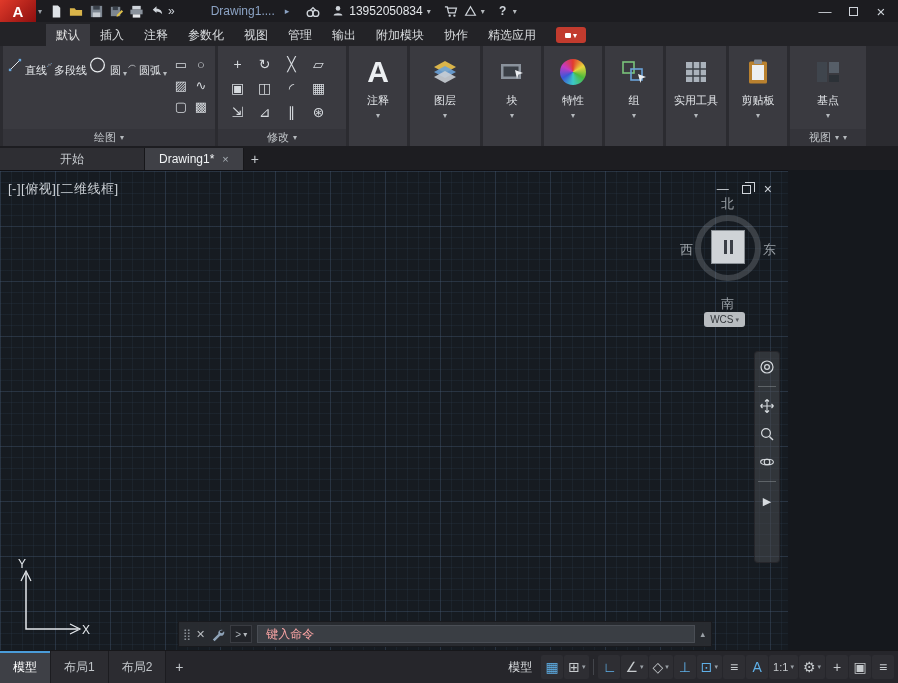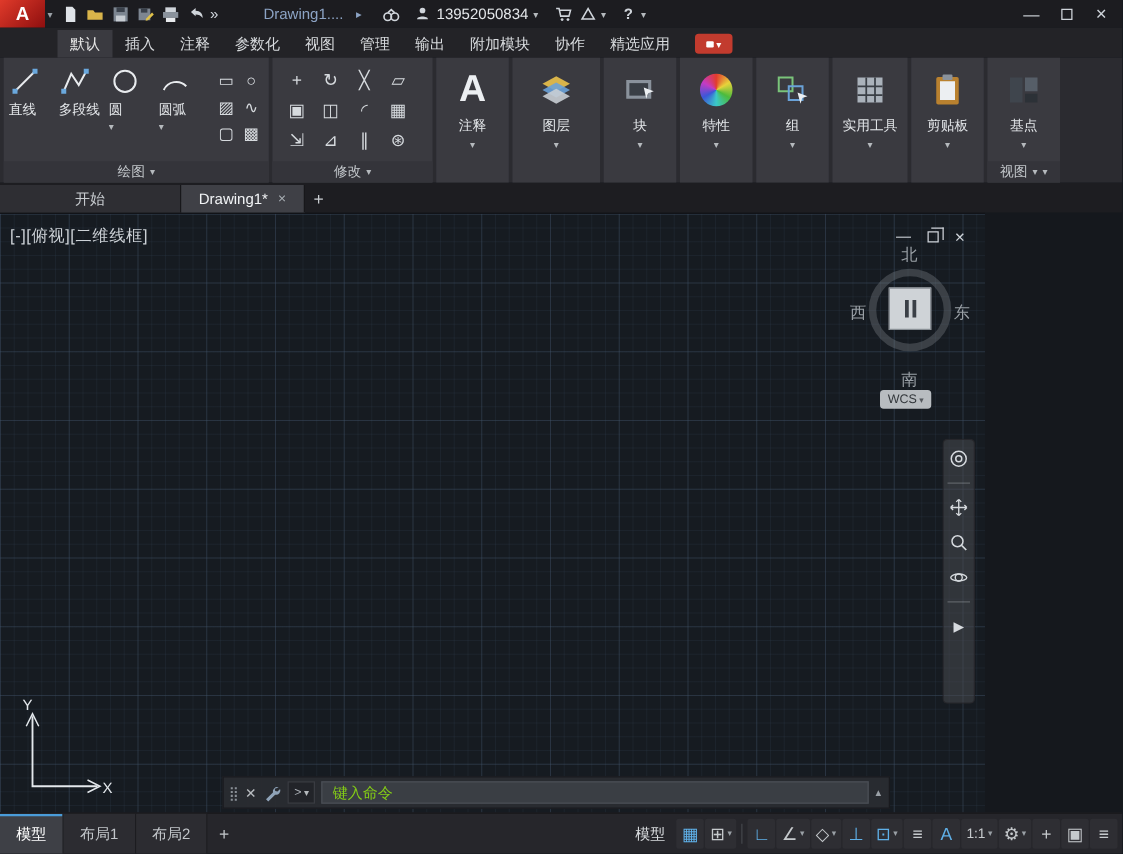--- a/index.html
+++ b/index.html
@@ -24,21 +24,21 @@
   .mtab{padding:0 10px;height:22px;line-height:22px;color:#d8dbde;font-size:12px;white-space:nowrap}
   .mtab.active{background:#3a3a40;color:#e5e5e5}
   .red-btn{margin:0 0 3px 10px;width:30px;height:16px;background:#c23b2e;border-radius:3px;display:flex;align-items:center;justify-content:center;gap:2px;color:#fff}
   .red-btn .sq{width:6px;height:5px;background:#fff;border-radius:1px}
   .red-btn .chev{color:#fff}
   
   .ribbon{position:absolute;top:46px;left:0;right:0;height:100px;background:#2b2b30;display:flex;gap:3px;padding-left:3px;z-index:28}
   .panel{background:#3a3a40;height:100px;position:relative;flex:none}
   .panel-footer{position:absolute;bottom:0;left:0;right:0;height:17px;background:#34343a;color:#c2c6ca;font-size:11px;display:flex;align-items:center;justify-content:center;gap:4px}
   .draw-tools{display:flex;padding:6px 2px 0 4px}
-  .tool{width:40px;display:flex;flex-direction:column;align-items:flex-start;gap:2px}
+  .tool{width:40px;display:flex;flex-direction:row;align-items:flex-end;gap:2px}
   .tool-label{font-size:11px;color:#e4e7ea;white-space:nowrap}
   .mini-grid{position:absolute;top:8px;right:4px;display:grid;grid-template-columns:repeat(2,20px);grid-auto-rows:21px;justify-items:center;align-items:center;color:#d6dade;font-size:13px}
   .modify-grid{position:static;display:grid;grid-template-columns:repeat(4,27px);grid-auto-rows:24px;justify-items:center;align-items:center;padding:6px 4px 0 6px;color:#d6dade;font-size:14px}
   .bigbtn{width:100%;height:100%;display:flex;flex-direction:column;align-items:center;padding-top:8px;gap:3px}
   .big-icon{height:36px;display:flex;align-items:center;justify-content:center}
   .big-label{font-size:11px;color:#e4e7ea;white-space:nowrap}
   .annotate-a{font-size:30px;color:#eceff2;font-weight:bold;line-height:32px}
   .wheel{width:26px;height:26px;border-radius:50%;background:conic-gradient(#e23b2e,#e8d33b,#4cbb3c,#3bc8c8,#3b57d8,#c43bc4,#e23b2e)}
   
   .filetabs{position:absolute;top:146px;left:0;right:0;height:24px;background:#1d1d21;display:flex;align-items:flex-end;z-index:27}
@@ -69,21 +69,21 @@
   .wcs .chev{color:#55595e;font-size:7px}
   .navbar{position:absolute;top:180px;right:8px;width:26px;height:212px;background:rgba(72,74,80,.55);border:1px solid rgba(30,30,34,.6);border-radius:4px;display:flex;flex-direction:column;align-items:center;padding-top:6px;gap:10px}
   .nav-icon{width:18px;height:18px;display:flex;align-items:center;justify-content:center;color:#d6dade;font-size:11px}
   .nav-sep{width:18px;height:1px;background:rgba(200,204,208,.3)}
   .ucs{position:absolute;left:6px;top:388px}
   
   .cmdline{position:absolute;left:178px;top:621px;width:534px;height:26px;background:rgba(42,44,49,.96);border:1px solid #191a1e;display:flex;align-items:center;padding:0 4px;gap:5px;z-index:20}
   .cmd-grip{color:#8a9097;font-size:11px}
   .cmd-x{color:#b8bcc0;font-size:11px}
   .cmd-prompt-btn{width:22px;height:18px;background:#222429;border:1px solid #3a3c42;color:#aeb4ba;display:flex;align-items:center;justify-content:center;gap:2px;font-size:10px}
-  .cmd-input{flex:1;height:18px;background:#3a3e44;border:1px solid #4a4e55;display:flex;align-items:center;padding:0 8px;color:#84cc16;font-size:12px}
+  .cmd-input{flex:1;height:18px;background:#3a3e44;border:1px solid #4a4e55;display:flex;align-items:center;padding:0 8px;color:#fca5a5;font-size:12px}
   .cmd-up{color:#9aa0a6;font-size:9px;padding-right:2px}
   
   .bottombar{position:absolute;top:650px;left:0;right:0;height:33px;background:#26262b;border-top:1px solid #17171a;display:flex;align-items:center;z-index:25}
   .ltab{height:100%;display:flex;align-items:center;padding:0 13px;color:#c2c6ca;font-size:12px;background:#2c2c31;border-right:1px solid #1c1c20}
   .ltab.active{background:#3e4046;color:#fff;box-shadow:inset 0 2px 0 #4a9cd9}
   .ltab-add{width:26px;height:100%;display:flex;align-items:center;justify-content:center;color:#c2c6ca;font-size:14px}
   .statusbar{margin-left:auto;display:flex;align-items:center;gap:1px;padding-right:4px}
   .st-model{color:#d8dbde;font-size:12px;padding:0 8px}
   .st-item{min-width:22px;height:24px;display:flex;align-items:center;justify-content:center;gap:2px;color:#c6cacd;font-size:14px;padding:0 4px;border-radius:2px;background:#2e2e33}
   .st-item.active{color:#5fb0e8}
@@ -348,21 +348,21 @@
           <rect x="6" y="4.5" width="18" height="22" rx="1.5" fill="#b9812f"></rect>
           <rect x="9" y="8" width="12" height="15" fill="#eceff2"></rect>
           <rect x="11" y="2.5" width="8" height="4.5" rx="1" fill="#8a929c"></rect>
         </svg>
       </div>
       <span class="big-label">剪贴板</span>
       <span class="chev">▾</span>
     </div>
   </div>
 
-  <div class="panel" style="width:58px">
+  <div class="panel" style="width:76px">
     <div class="bigbtn" style="height:83px">
       <div class="big-icon">
         <svg width="30" height="30" viewBox="0 0 30 30">
           <rect x="4" y="5" width="10" height="20" fill="#3f454d"></rect>
           <rect x="16" y="5" width="10" height="11" fill="#565e68"></rect>
           <rect x="16" y="18" width="10" height="7" fill="#2c3137"></rect>
         </svg>
       </div>
       <span class="big-label">基点</span>
       <span class="chev">▾</span>

